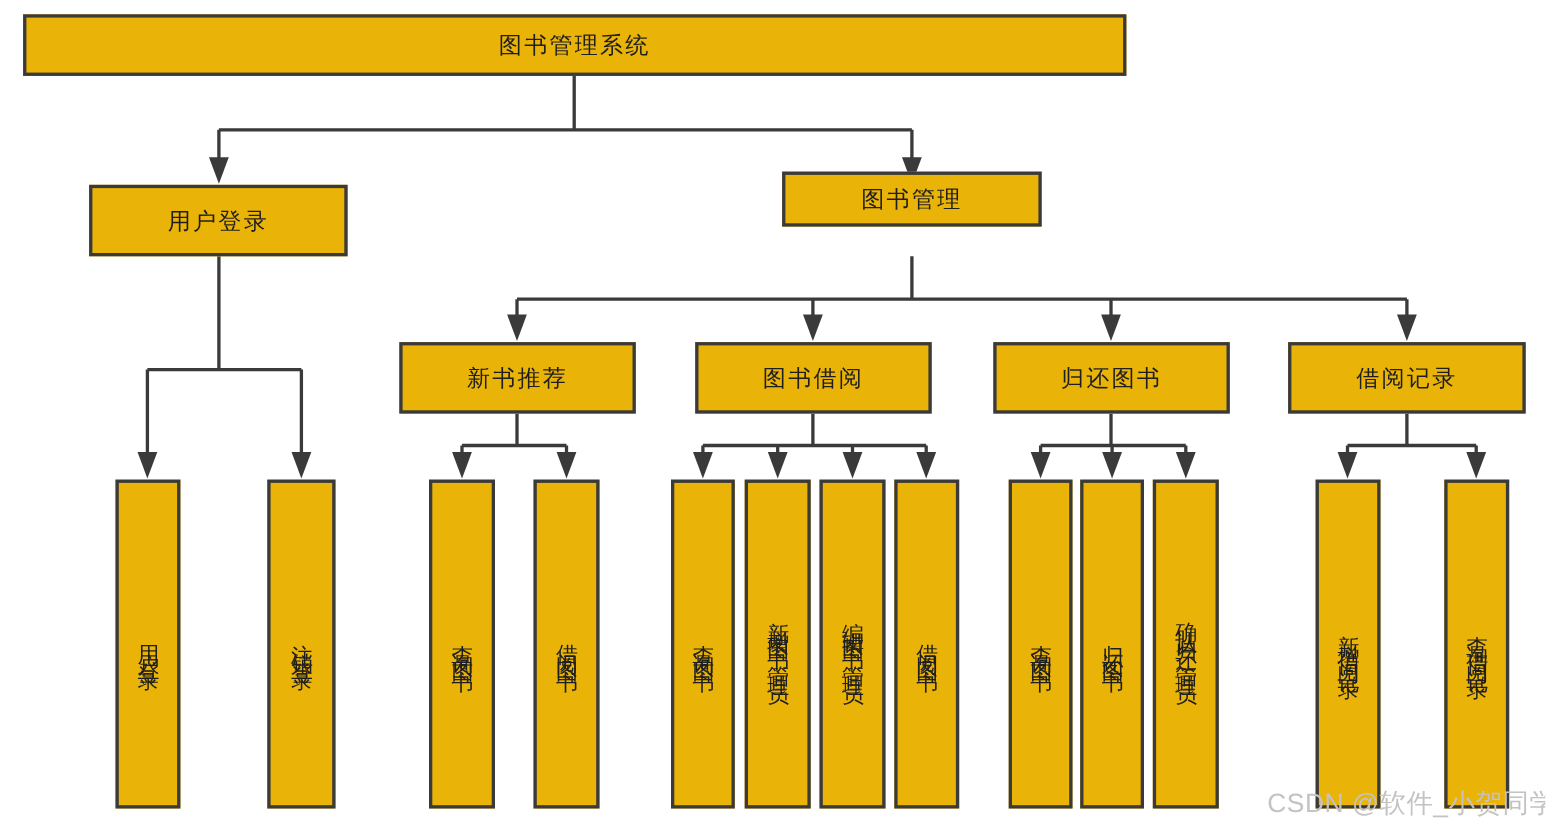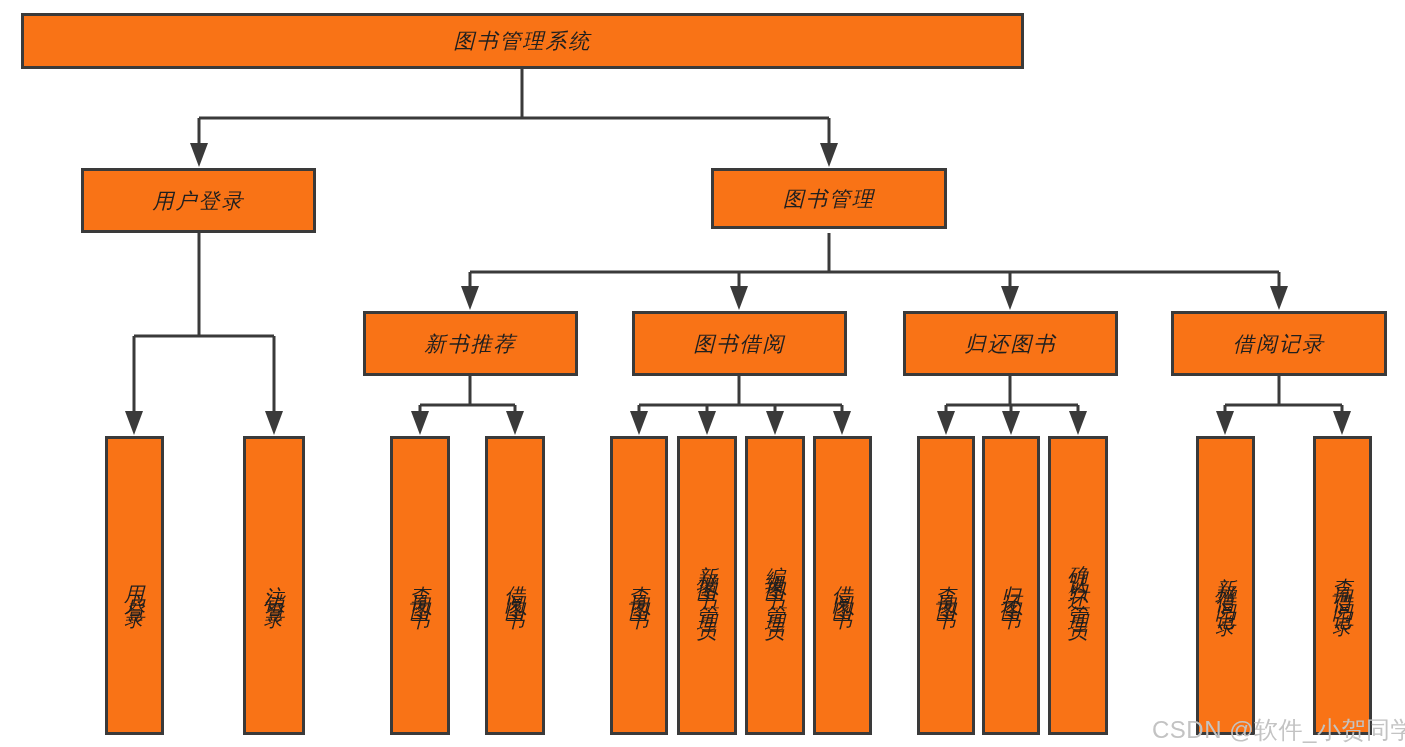--- a/index.html
+++ b/index.html
@@ -27,28 +27,27 @@
     stroke-width: 3;
     fill: none;
   }
   #connectors polygon {
     fill: var(--line);
     stroke: none;
   }
   .box {
     position: absolute;
     box-sizing: border-box;
-    background: #f97316;
+    background: #eab308;
     border: 3px solid var(--line);
     display: flex;
     align-items: center;
     justify-content: center;
     color: var(--text);
     z-index: 2;
-    font-style: italic;
   }
   .h {
     font-size: 21px;
     letter-spacing: 2px;
     white-space: nowrap;
   }
   .v {
     writing-mode: vertical-rl;
     text-orientation: mixed;
     font-size: 20px;
@@ -104,21 +103,21 @@
     <polygon points="937,411 955,411 946,435"></polygon>
     <polygon points="1002,411 1020,411 1011,435"></polygon>
     <polygon points="1069,411 1087,411 1078,435"></polygon>
     <polygon points="1216,411 1234,411 1225,435"></polygon>
     <polygon points="1333,411 1351,411 1342,435"></polygon>
   </svg>
 
   <div class="box h" style="left:21px;top:13px;width:1003px;height:56px">图书管理系统</div>
 
   <div class="box h" style="left:81px;top:168px;width:235px;height:65px">用户登录</div>
-  <div class="box h" style="left:711px;top:168px;width:236px;height:61px">图书管理</div>
+  <div class="box h" style="left:711px;top:156px;width:236px;height:50px">图书管理</div>
 
   <div class="box h" style="left:632px;top:311px;width:215px;height:65px">图书借阅</div>
   <div class="box h" style="left:363px;top:311px;width:215px;height:65px">新书推荐</div>
   <div class="box h" style="left:903px;top:311px;width:215px;height:65px">归还图书</div>
   <div class="box h" style="left:1171px;top:311px;width:216px;height:65px">借阅记录</div>
 
   <div class="box v" style="left:105px;top:436px;width:59px;height:299px">用户登录</div>
   <div class="box v" style="left:243px;top:436px;width:62px;height:299px">注销登录</div>
 
   <div class="box v" style="left:390px;top:436px;width:60px;height:299px">查询图书</div>

